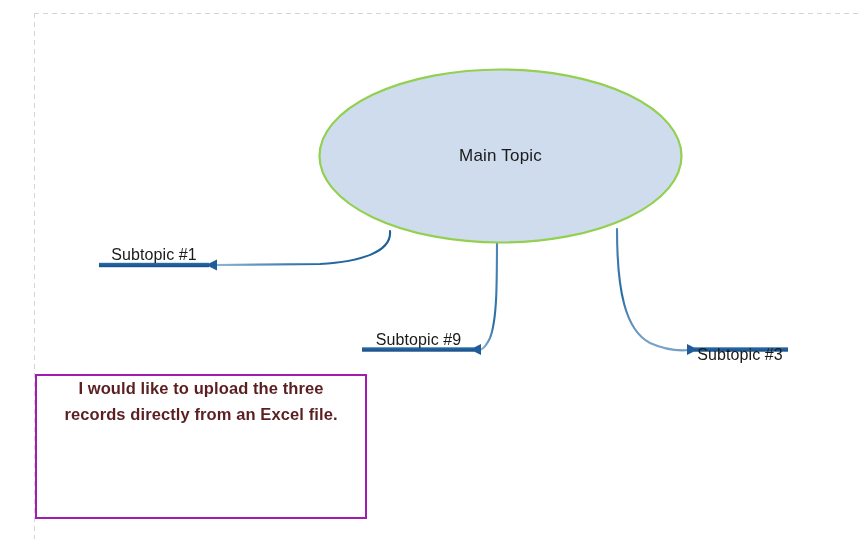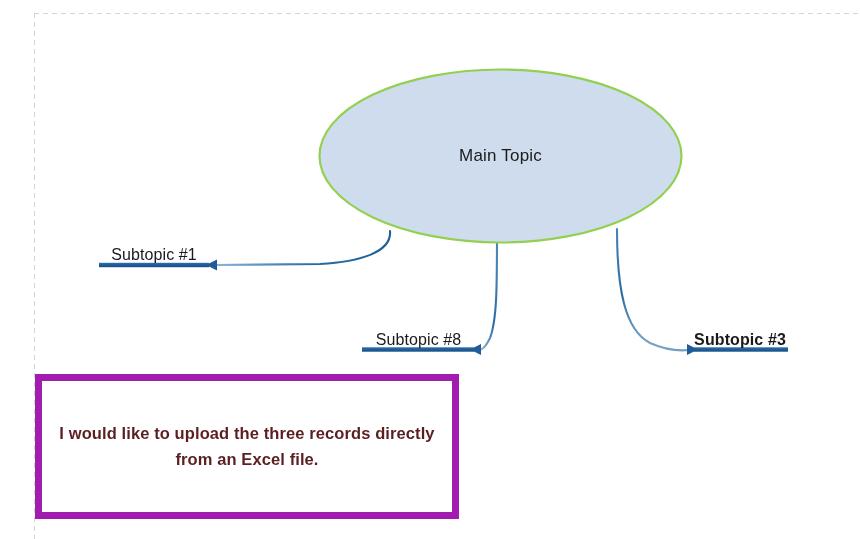--- a/index.html
+++ b/index.html
@@ -38,33 +38,32 @@
     letter-spacing: 0.2px;
   }
   .subtopic-label {
     font-size: 16px;
     color: #1a1a1a;
     text-align: center;
     letter-spacing: 0.1px;
   }
   #subtopic-1-label { left: 79px;  top: 246px; width: 110px; }
   #subtopic-2-label { left: 342px; top: 331px; width: 113px; }
-  #subtopic-3-label { left: 672px; top: 331px; width: 96px; font-weight: bold;  }
+  #subtopic-3-label { left: 672px; top: 346px; width: 96px;  }
 
   #note-box {
     position: absolute;
     left: 15px;
     top: 374px;
-    width: 424px;
+    width: 332px;
     height: 145px;
     box-sizing: border-box;
-    border: 7px solid #a21caf;
+    border: 2px solid #a21caf;
     background: #ffffff;
     display: flex;
-    align-items: center;
     justify-content: center;
   }
   #note-text {
     font-size: 16.5px;
     font-weight: bold;
     color: #5b1f22;
     text-align: center;
     line-height: 1.55;
     padding: 0 14px;
     letter-spacing: 0.1px;
@@ -119,21 +118,21 @@
     <rect x="342" y="347.3" width="112" height="4.4" fill="url(#grad-bar)"></rect>
     <rect x="674" y="347.3" width="94" height="4.4" fill="url(#grad-bar)"></rect>
 
     <ellipse cx="480.5" cy="156" rx="181" ry="86.5" fill="#cfdced" stroke="#92d050" stroke-width="2.2"></ellipse>
   </svg>
 
   <div class="label" id="main-topic-label">Main Topic</div>
 
   <div class="label subtopic-label" id="subtopic-1-label">Subtopic #1</div>
 
-  <div class="label subtopic-label" id="subtopic-2-label">Subtopic #8</div>
+  <div class="label subtopic-label" id="subtopic-2-label">Subtopic #9</div>
 
   <div class="label subtopic-label" id="subtopic-3-label">Subtopic #3</div>
 
   <div id="note-box">
     <div id="note-text">I would like to upload the three records directly from an Excel file.</div>
   </div>
 
 </div>
 
 </body></html>

